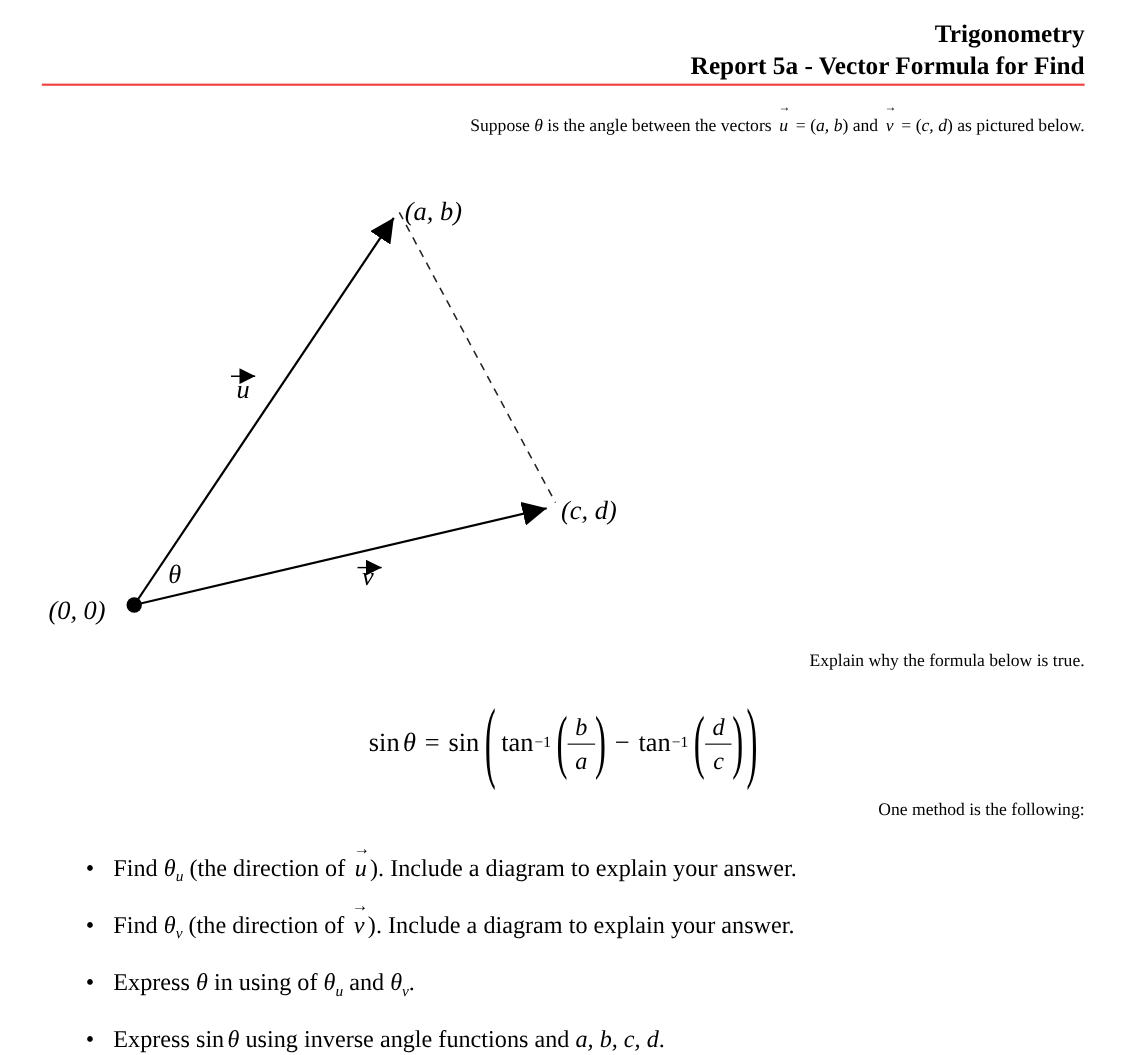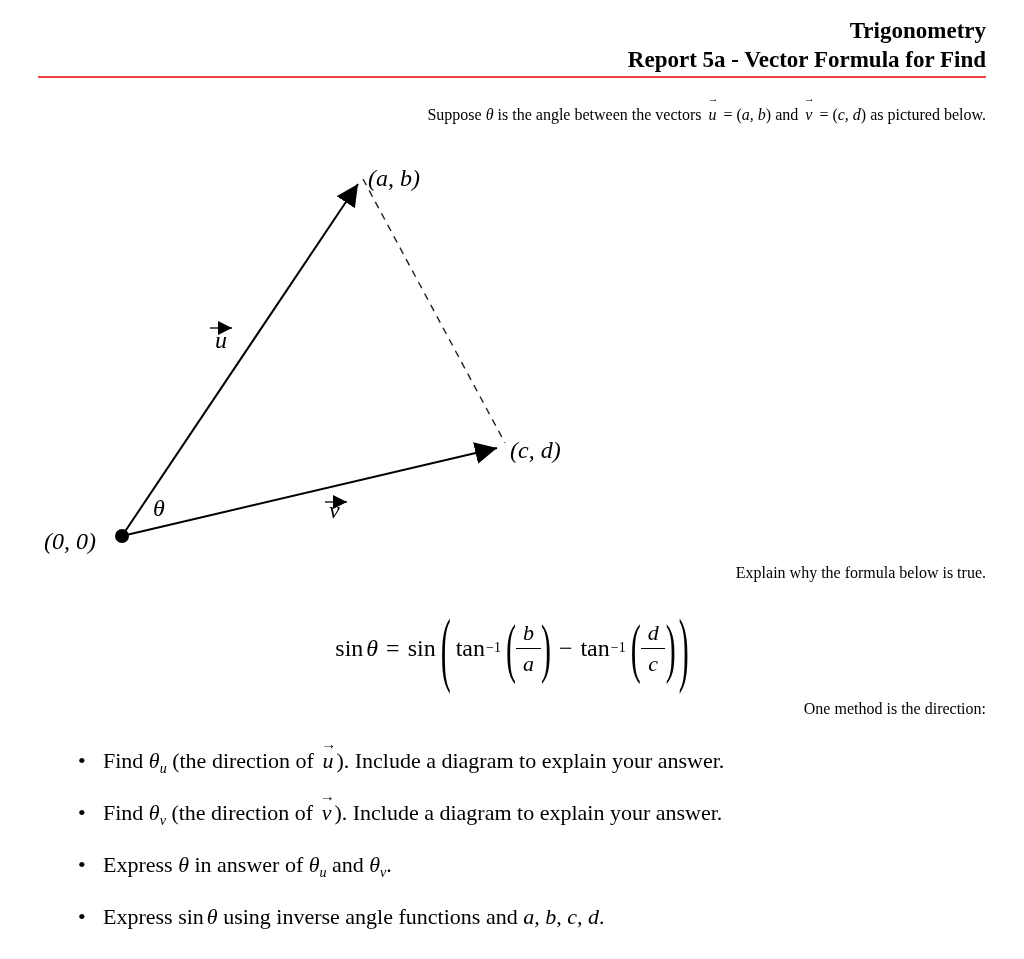--- a/index.html
+++ b/index.html
@@ -37,21 +37,21 @@
   .vec .vec-arrow {
     position: absolute; left: 55%; top: -0.62em;
     transform: translateX(-50%);
     font-size: 0.68em; font-style: normal; line-height: 1;
   }
   sub.var-sub {
     font-size: 14px; font-style: italic; vertical-align: -5px; line-height: 0;
   }
 
   
-  .diagram { position: relative; margin: 2px 38px; height: 424px; }
+  .diagram { position: relative; margin: 16px 38px; height: 424px; }
   .diagram svg { position: absolute; left: 0; top: 0; }
   .diagram text {
     font-family: "Liberation Serif", "DejaVu Serif", serif;
     font-style: italic; font-size: 24px; fill: #000;
   }
 
   
   .formula {
     display: flex; justify-content: center; align-items: center;
     height: 92px; margin-top: 14px; font-size: 24px;
@@ -144,37 +144,37 @@
     <sup class="inv">−1</sup>
     <span class="bp inner g5">(</span>
     <span class="frac">
       <span class="num">d</span>
       <span class="den">c</span>
     </span>
     <span class="bp inner">)</span>
     <span class="bp outer g3">)</span>
   </div>
 
-  <p class="para method-intro">One method is the direction:</p>
+  <p class="para method-intro">One method is the following:</p>
 
   <div class="bullet-list">
 
     <div class="bullet-item">
       <span class="dot">•</span>
       <span><span class="rm">Find </span><span class="it">θ</span><sub class="var-sub">u</sub><span class="rm"> (the direction of </span><span class="vec"><span class="vec-arrow">→</span><span>u</span></span><span class="rm">).  Include a diagram to explain your answer.</span></span>
     </div>
 
     <div class="bullet-item">
       <span class="dot">•</span>
       <span><span class="rm">Find </span><span class="it">θ</span><sub class="var-sub">v</sub><span class="rm"> (the direction of </span><span class="vec"><span class="vec-arrow">→</span><span>v</span></span><span class="rm">).  Include a diagram to explain your answer.</span></span>
     </div>
 
     <div class="bullet-item">
       <span class="dot">•</span>
-      <span><span class="rm">Express </span><span class="it">θ</span><span class="rm"> in answer of </span><span class="it">θ</span><sub class="var-sub">u</sub><span class="rm"> and </span><span class="it">θ</span><sub class="var-sub">v</sub><span class="rm">.</span></span>
+      <span><span class="rm">Express </span><span class="it">θ</span><span class="rm"> in using of </span><span class="it">θ</span><sub class="var-sub">u</sub><span class="rm"> and </span><span class="it">θ</span><sub class="var-sub">v</sub><span class="rm">.</span></span>
     </div>
 
     <div class="bullet-item">
       <span class="dot">•</span>
       <span><span class="rm">Express </span><span class="rm">sin</span><span class="it g3">θ</span><span class="rm"> using inverse angle functions and </span><span class="it">a, b, c, d</span><span class="rm">.</span></span>
     </div>
 
   </div>
 </div>
 

